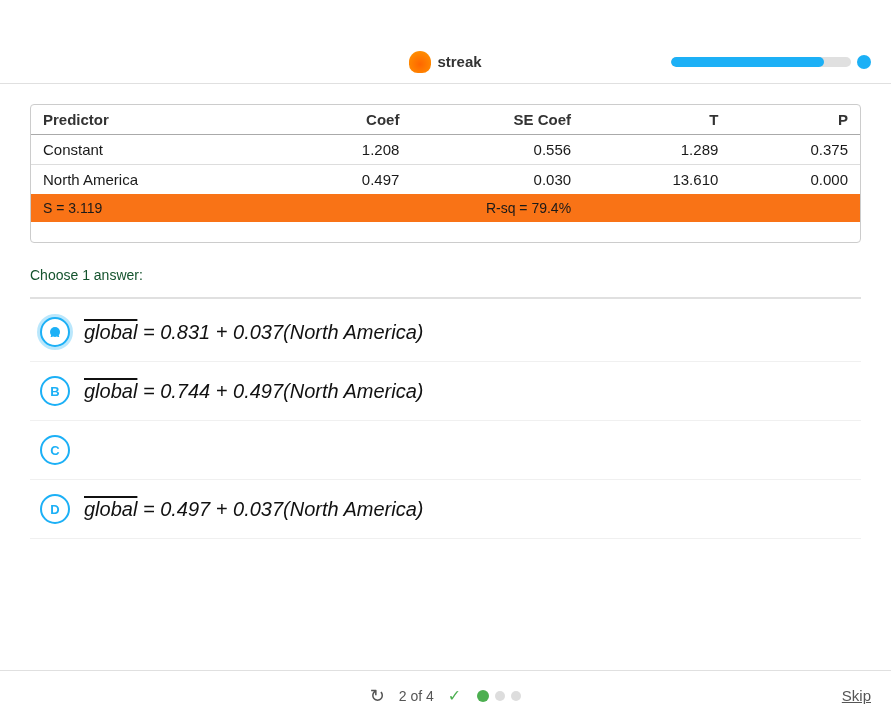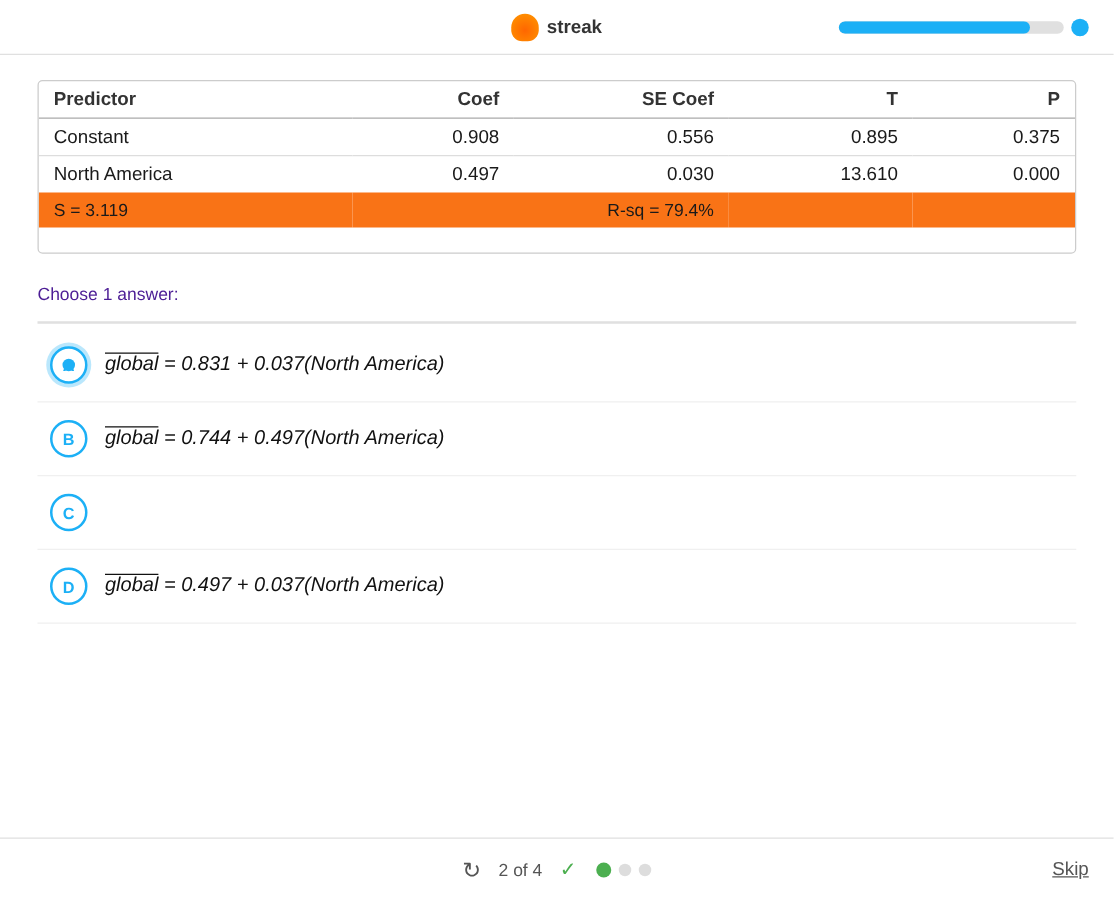--- a/index.html
+++ b/index.html
@@ -17,20 +17,21 @@
     
     .top-bar {
       display: flex;
       align-items: center;
       justify-content: center;
       padding: 6px 20px;
       background: #fff;
       border-bottom: 1px solid #e0e0e0;
       position: relative;
       height: 44px;
+      margin-top: 40px;
     }
 
     .streak-area {
       display: flex;
       align-items: center;
       gap: 6px;
     }
 
     .streak-flame {
       width: 22px;
@@ -130,21 +131,21 @@
     .question-text {
       font-size: 17px;
       font-weight: 500;
       margin-bottom: 12px;
       line-height: 1.4;
       color: #111;
     }
 
     .choose-label {
       font-size: 14px;
-      color: #4c1d95;
+      color: #14532d;
       margin-bottom: 14px;
       font-weight: 500;
     }
 
     
     .answers-container {
       border-top: 2px solid #e0e0e0;
       padding-top: 4px;
     }
 
@@ -188,21 +189,21 @@
     }
 
     .answer-radio-wrapper {
       position: relative;
       display: flex;
       align-items: center;
       justify-content: center;
     }
 
     .answer-text {
-      font-size: 16px;
+      font-size: 20px;
       font-style: italic;
       color: #111;
       line-height: 1.5;
     }
 
     .overline-text {
       display: inline-block;
       text-decoration: overline;
       font-style: italic;
     }
@@ -291,23 +292,23 @@
           <th>Predictor</th>
           <th>Coef</th>
           <th>SE Coef</th>
           <th>T</th>
           <th>P</th>
         </tr>
       </thead>
       <tbody>
         <tr>
           <td>Constant</td>
-          <td>0.908</td>
+          <td>1.208</td>
           <td>0.556</td>
-          <td>0.895</td>
+          <td>1.289</td>
           <td>0.375</td>
         </tr>
         <tr>
           <td>North America</td>
           <td>0.497</td>
           <td>0.030</td>
           <td>13.610</td>
           <td>0.000</td>
         </tr>
         <tr>

